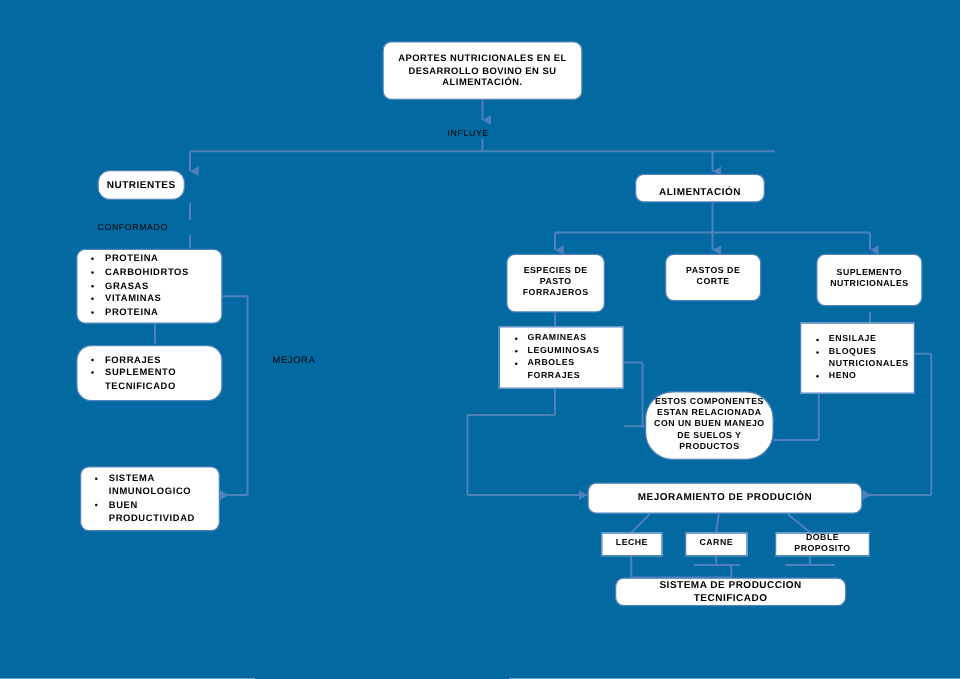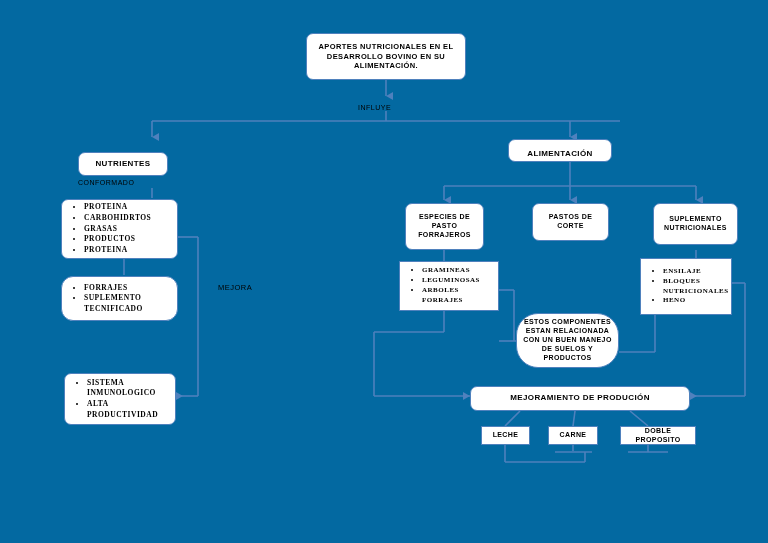--- a/index.html
+++ b/index.html
@@ -66,21 +66,20 @@
   ul.bullets li {
     line-height: 1.42;
     letter-spacing: 0.5px;
     font-weight: bold;
     margin: 0;
     padding: 0;
   }
   .node.list {
     align-items: center;
     justify-content: flex-start;
-    font-family: Liberation Serif, serif;
   }
 
   
   .t7  { font-size: 7px; }
   .t75 { font-size: 7.5px; }
   .t8  { font-size: 8px; }
 </style>
 </head>
 <body>
 
@@ -155,49 +154,49 @@
       <line x1="585" y1="452" x2="585" y2="462"></line>
     </g>
   </svg>
 
   <div class="node rounded t75" style="left:306px; top:33px; width:160px; height:47px;">
     <span class="node-text">APORTES NUTRICIONALES EN EL DESARROLLO BOVINO EN SU ALIMENTACIÓN.</span>
   </div>
 
   <div class="label-free t7" style="left:358px; top:104px;">INFLUYE</div>
 
-  <div class="node rounded t8" style="left:78px; top:152px; width:90px; height:24px;">
+  <div class="node rounded t8" style="left:78px; top:136px; width:70px; height:24px;border-radius:10px;">
     <span class="node-text">NUTRIENTES</span>
   </div>
 
   <div class="label-free t7" style="left:78px; top:179px;">CONFORMADO</div>
 
   <div class="node rounded t75 list" style="left:61px; top:199px; width:117px; height:60px;">
     <ul class="bullets">
       <li>PROTEINA</li>
       <li>CARBOHIDRTOS</li>
       <li>GRASAS</li>
-      <li>PRODUCTOS</li>
+      <li>VITAMINAS</li>
       <li>PROTEINA</li>
     </ul>
   </div>
 
   <div class="node rounded t75 list" style="left:61px; top:276px; width:117px; height:45px;border-radius:12px;">
     <ul class="bullets">
       <li>FORRAJES</li>
       <li>SUPLEMENTO TECNIFICADO</li>
     </ul>
   </div>
 
   <div class="label-free t75" style="left:218px; top:283px;">MEJORA</div>
 
   <div class="node rounded t75 list" style="left:64px; top:373px; width:112px; height:52px;justify-content:flex-end;">
     <ul class="bullets">
       <li>SISTEMA INMUNOLOGICO</li>
-      <li>ALTA PRODUCTIVIDAD</li>
+      <li>BUEN PRODUCTIVIDAD</li>
     </ul>
   </div>
 
   <div class="node rounded t8" style="left:508px; top:139px; width:104px; height:23px;align-items:flex-end;">
     <span class="node-text">ALIMENTACIÓN</span>
   </div>
 
   <div class="node rounded t7" style="left:405px; top:203px; width:79px; height:47px;">
     <span class="node-text">ESPECIES DE PASTO FORRAJEROS</span>
   </div>
@@ -239,14 +238,17 @@
   </div>
 
   <div class="node sharp t7" style="left:548px; top:426px; width:50px; height:19px;">
     <span class="node-text">CARNE</span>
   </div>
 
   <div class="node sharp t7" style="left:620px; top:426px; width:76px; height:19px;">
     <span class="node-text">DOBLE PROPOSITO</span>
   </div>
 
+  <div class="node rounded t8" style="left:492px; top:462px; width:185px; height:23px;">
+    <span class="node-text">SISTEMA DE PRODUCCION TECNIFICADO</span>
+  </div>
 
 </div>
 
 </body></html>

